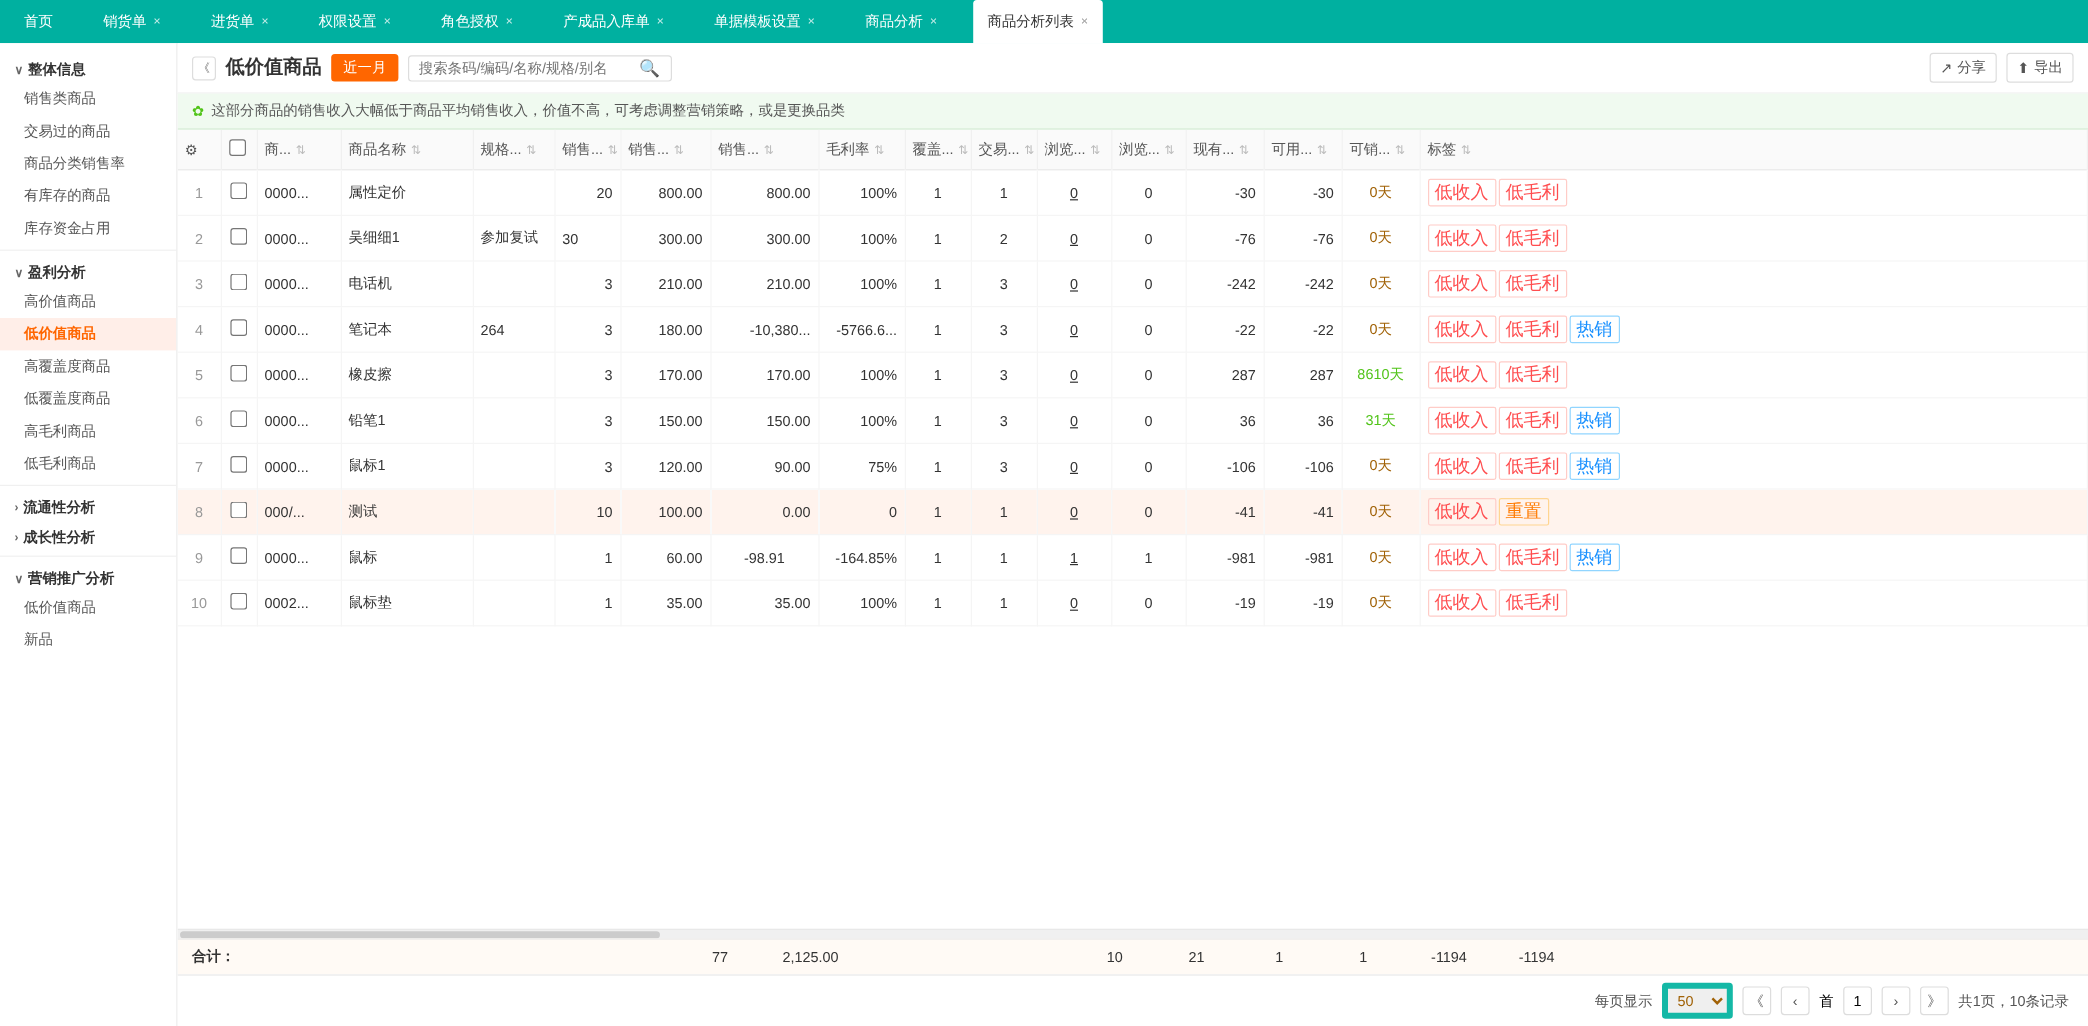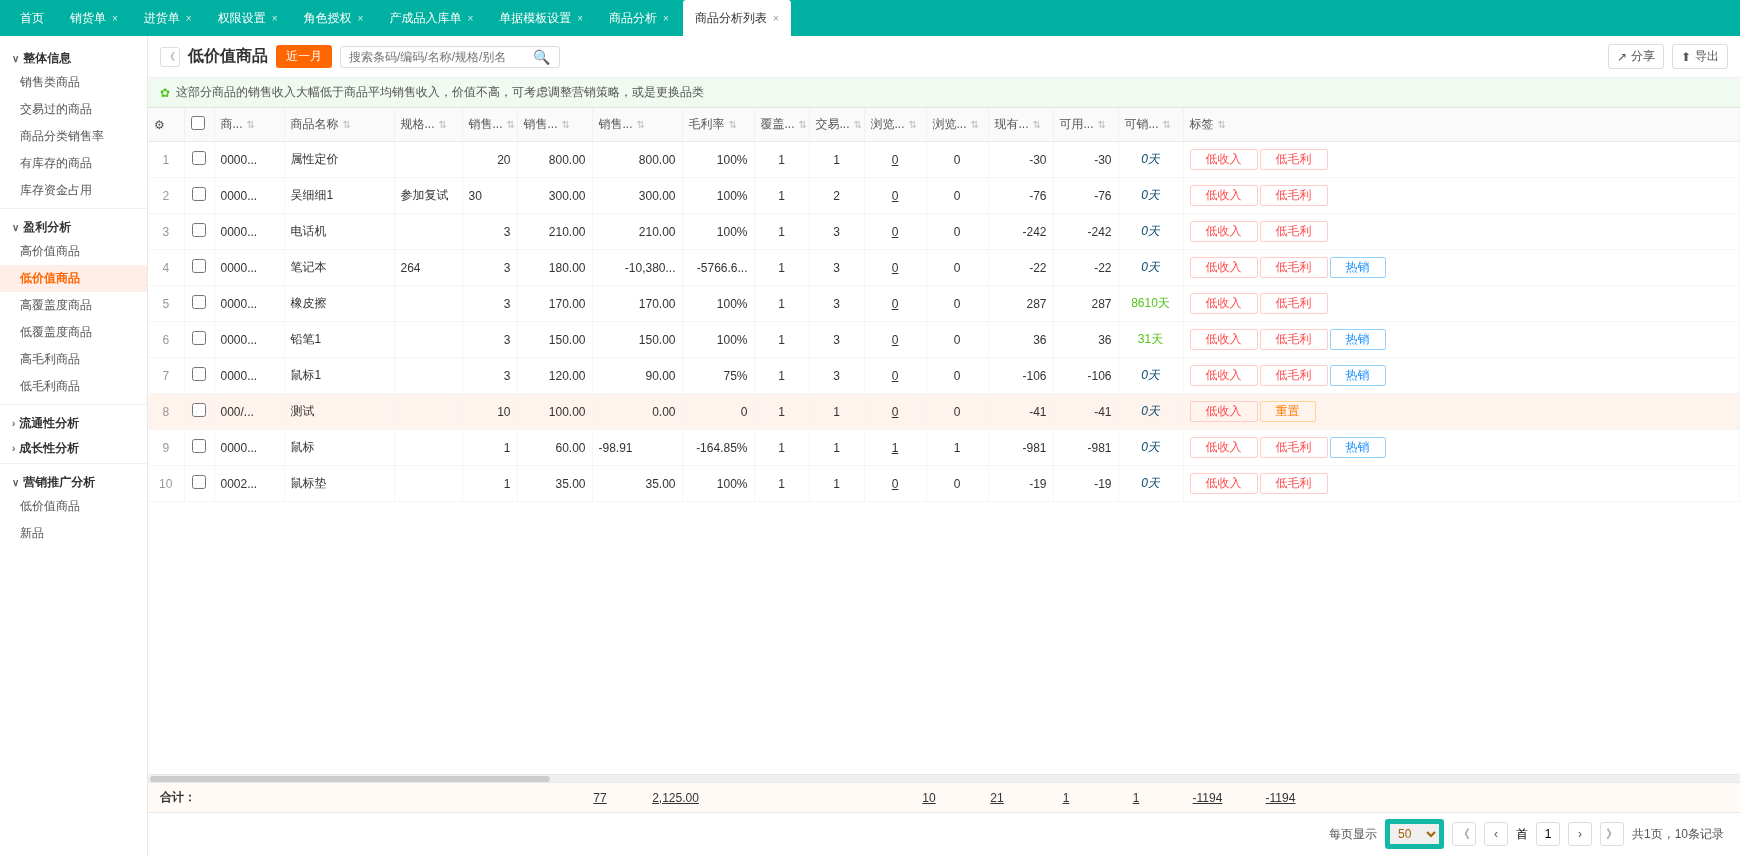--- a/index.html
+++ b/index.html
@@ -5,21 +5,21 @@
     * { box-sizing: border-box; margin: 0; padding: 0; font-family: 'Microsoft YaHei', Arial, sans-serif; font-size: 12px; }
     body { background: #f5f5f5; overflow: hidden; width: 1740px; height: 855px; }
 
     
     .top-nav {
       background: #00b0a0;
       height: 36px;
       display: flex;
       align-items: center;
       padding: 15px 8px;
-      gap: 2px;
+      gap: 18px;
     }
     .nav-item {
       color: #fff;
       padding: 4px 12px;
       cursor: pointer;
       border-radius: 3px 3px 0 0;
       white-space: nowrap;
       height: 36px;
       display: flex;
       align-items: center;
@@ -187,48 +187,47 @@
       border-right: 1px solid #f5f5f5;
       white-space: nowrap;
       overflow: hidden;
       text-overflow: ellipsis;
       color: #333;
     }
     tr.highlighted td { background: #fff3ed; }
 
     .tag {
       display: inline-block;
-      padding: 1px 15px;
+      padding: 1px 5px;
       border-radius: 2px;
-      font-size: 12px;
+      font-size: 15px;
       margin-right: 2px;
     }
     .tag-red { color: #ff4d4f; border: 1px solid #ffccc7; }
     .tag-orange { color: #ff7a00; border: 1px solid #ffd591; }
     .tag-blue { color: #1890ff; border: 1px solid #91d5ff; }
 
-    .days-red { color: #0c4a6e; font-style: italic; }
+    .days-red { color: #a16207; }
     .days-green { color: #52c41a; }
     .underline-link { text-decoration: underline; color: #333; cursor: pointer; }
 
     
     .table-footer {
       border-top: 1px solid #e8e8e8;
       background: #fffaf5;
       display: flex;
       align-items: center;
       padding: 6px 12px;
       gap: 8px;
     }
     .footer-label { color: #333; font-weight: bold; margin-right: 12px; }
     .footer-cell {
       min-width: 60px;
       text-align: center;
       color: #333;
-      text-decoration: underline;
     }
 
     
     .pagination-bar {
       display: flex;
       align-items: center;
       justify-content: flex-end;
       padding: 6px 16px;
       border-top: 1px solid #e8e8e8;
       background: #fff;
@@ -679,21 +678,21 @@
       <td><span class="tag tag-red">低收入</span><span class="tag tag-orange">重置</span></td>
     </tr>
             <tr>
       <td style="text-align:center;color:#999">9</td>
       <td style="text-align:center"><input type="checkbox" class="cb" style=""></td>
       <td>0000...</td>
       <td>鼠标</td>
       <td></td>
       <td style="text-align:right">1</td>
       <td style="text-align:right">60.00</td>
-      <td style="text-align:left">-98.91</td>
+      <td style="text-align:center">-98.91</td>
       <td style="text-align:right">-164.85%</td>
       <td style="text-align:center">1</td>
       <td style="text-align:center">1</td>
       <td style="text-align:center"><span class="underline-link">1</span></td>
       <td style="text-align:center">1</td>
       <td style="text-align:right">-981</td>
       <td style="text-align:right">-981</td>
       <td style="text-align:center"><span class="days-red">0天</span></td>
       <td><span class="tag tag-red">低收入</span><span class="tag tag-red">低毛利</span><span class="tag tag-blue">热销</span></td>
     </tr>

